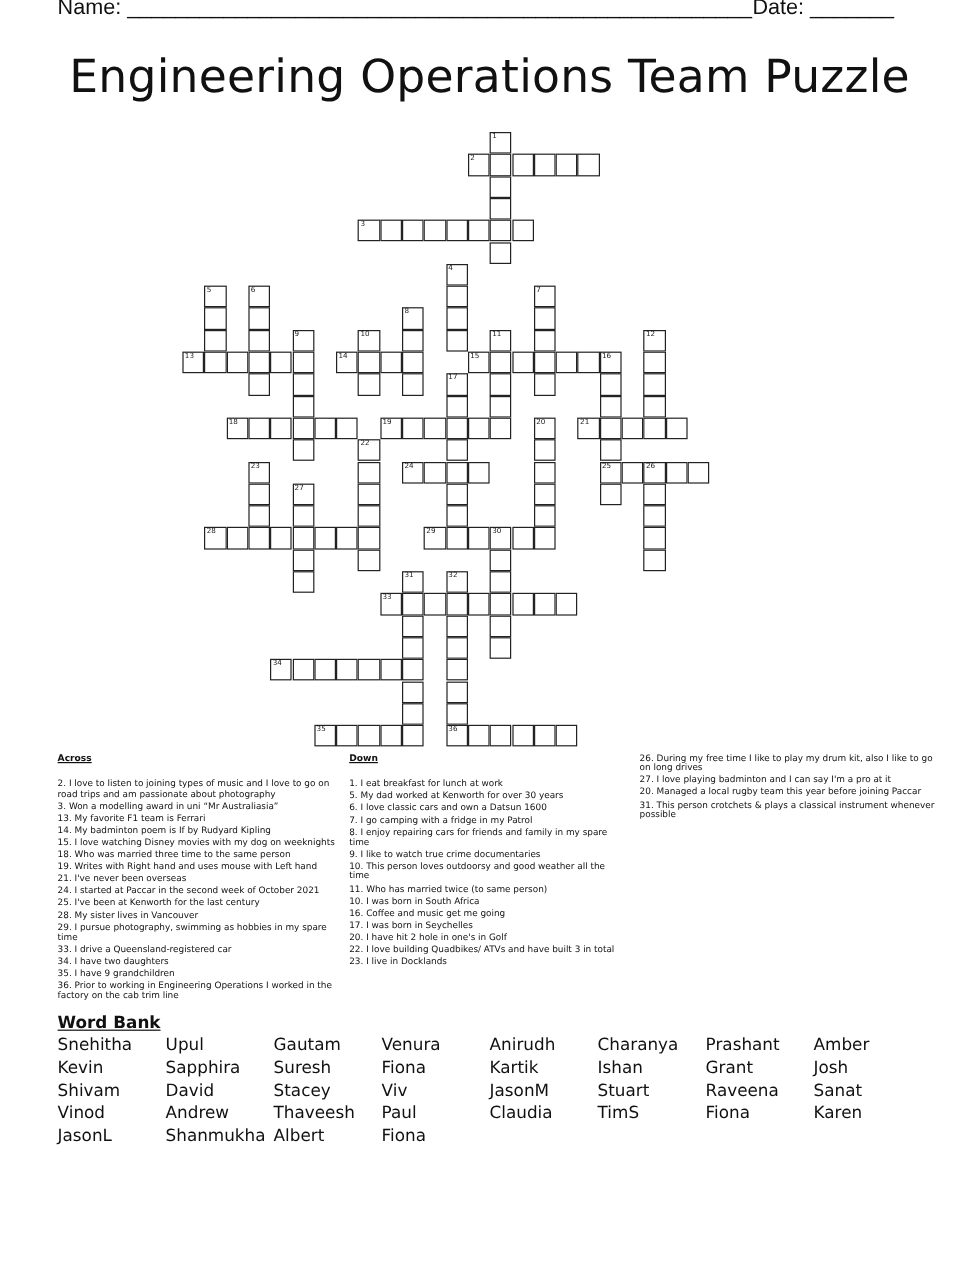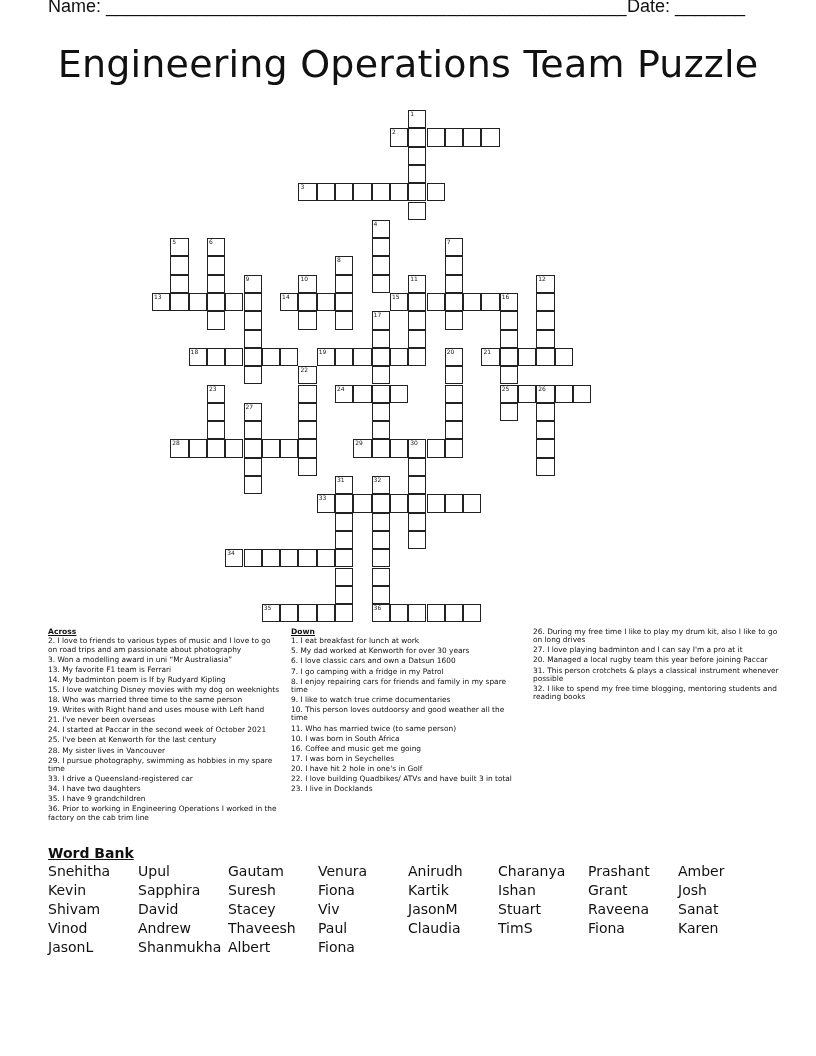--- a/index.html
+++ b/index.html
@@ -4,21 +4,21 @@
 <style>
   html, body { margin:0; padding:0; background:#fff; }
   body { width:816px; height:1056px; position:relative; overflow:hidden; font-family:"DejaVu Sans", sans-serif; color:#111; }
   .hdr { position:absolute; top:-4px; left:48px; font-family:"Liberation Sans", sans-serif; font-size:18px; white-space:nowrap; }
   .hdr.date { left:627px; }
   .title { position:absolute; top:42px; left:0; width:816px; text-align:center; font-size:38px; letter-spacing:0.2px; }
   .grid { position:absolute; left:152px; top:110px; }
   .cell { position:absolute; width:18.3px; height:18.3px; box-sizing:border-box; border:1px solid #222; background:#fff; }
   .cell .num { position:absolute; left:1px; top:-1px; font-size:6px; line-height:8px; color:#222; }
   .clues { position:absolute; top:628px; font-size:7.4px; line-height:8.3px; }
-  .clues h4 { margin:0 0 1px 0; font-size:7.6px; font-weight:bold; text-decoration:underline; }
+  .clues h4 { margin:0 0 13px 0; font-size:7.6px; font-weight:bold; text-decoration:underline; }
   .clue { margin:0 0 1.8px 0; }
   .clue b { font-weight:normal; }
   .col-across { left:48px; width:232px; }
   .col-down { left:291px; width:230px; }
   .col-down2 { left:533px; width:250px; }
   .wb-title { position:absolute; top:845px; left:48px; font-size:14px; font-weight:bold; text-decoration:underline; }
   .wb { position:absolute; top:863px; left:48px; display:grid; grid-template-columns:repeat(8, 90px); row-gap:1.4px; font-size:14px; line-height:17.6px; }
 </style>
 </head>
 <body>
@@ -275,21 +275,21 @@
     <div class="cell" style="left: 164.7px; top: 494.1px;"></div>
     <div class="cell" style="left: 237.9px; top: 494.1px;"></div>
     <div class="cell" style="left: 256.2px; top: 494.1px;"></div>
     <div class="cell" style="left: 274.5px; top: 494.1px;"></div>
     <div class="cell" style="left: 292.8px; top: 494.1px;"></div>
     <div class="cell" style="left: 311.1px; top: 494.1px;"></div>
   </div>
 
 <div class="clues col-across" id="across-col">
   <h4>Across</h4>
-<div class="clue"><b>2.</b> <span>I love to friends to various types of music and I love to go on road trips and am passionate about photography</span></div>
+<div class="clue"><b>2.</b> <span>I love to listen to joining types of music and I love to go on road trips and am passionate about photography</span></div>
     <div class="clue"><b>3.</b> <span>Won a modelling award in uni “Mr Australiasia”</span></div>
     <div class="clue"><b>13.</b> <span>My favorite F1 team is Ferrari</span></div>
     <div class="clue"><b>14.</b> <span>My badminton poem is If by Rudyard Kipling</span></div>
     <div class="clue"><b>15.</b> <span>I love watching Disney movies with my dog on weeknights</span></div>
     <div class="clue"><b>18.</b> <span>Who was married three time to the same person</span></div>
     <div class="clue"><b>19.</b> <span>Writes with Right hand and uses mouse with Left hand</span></div>
     <div class="clue"><b>21.</b> <span>I've never been overseas</span></div>
     <div class="clue"><b>24.</b> <span>I started at Paccar in the second week of October 2021</span></div>
     <div class="clue"><b>25.</b> <span>I've been at Kenworth for the last century</span></div>
     <div class="clue"><b>28.</b> <span>My sister lives in Vancouver</span></div>
@@ -314,21 +314,20 @@
     <div class="clue"><b>17.</b> <span>I was born in Seychelles</span></div>
     <div class="clue"><b>20.</b> <span>I have hit 2 hole in one's in Golf</span></div>
     <div class="clue"><b>22.</b> <span>I love building Quadbikes/ ATVs and have built 3 in total</span></div>
     <div class="clue"><b>23.</b> <span>I live in Docklands</span></div>
   </div>
 <div class="clues col-down2" id="down2-col" style="top:628px;">
     <div class="clue"><b>26.</b> <span>During my free time I like to play my drum kit, also I like to go on long drives</span></div>
     <div class="clue"><b>27.</b> <span>I love playing badminton and I can say I'm a pro at it</span></div>
     <div class="clue"><b>20.</b> <span>Managed a local rugby team this year before joining Paccar</span></div>
     <div class="clue"><b>31.</b> <span>This person crotchets &amp; plays a classical instrument whenever possible</span></div>
-    <div class="clue"><b>32.</b> <span>I like to spend my free time blogging, mentoring students and reading books</span></div>
   </div>
 
 <div class="wb-title">Word Bank</div>
 <div class="wb" id="wb">
     <span>Snehitha</span>
     <span>Upul</span>
     <span>Gautam</span>
     <span>Venura</span>
     <span>Anirudh</span>
     <span>Charanya</span>

